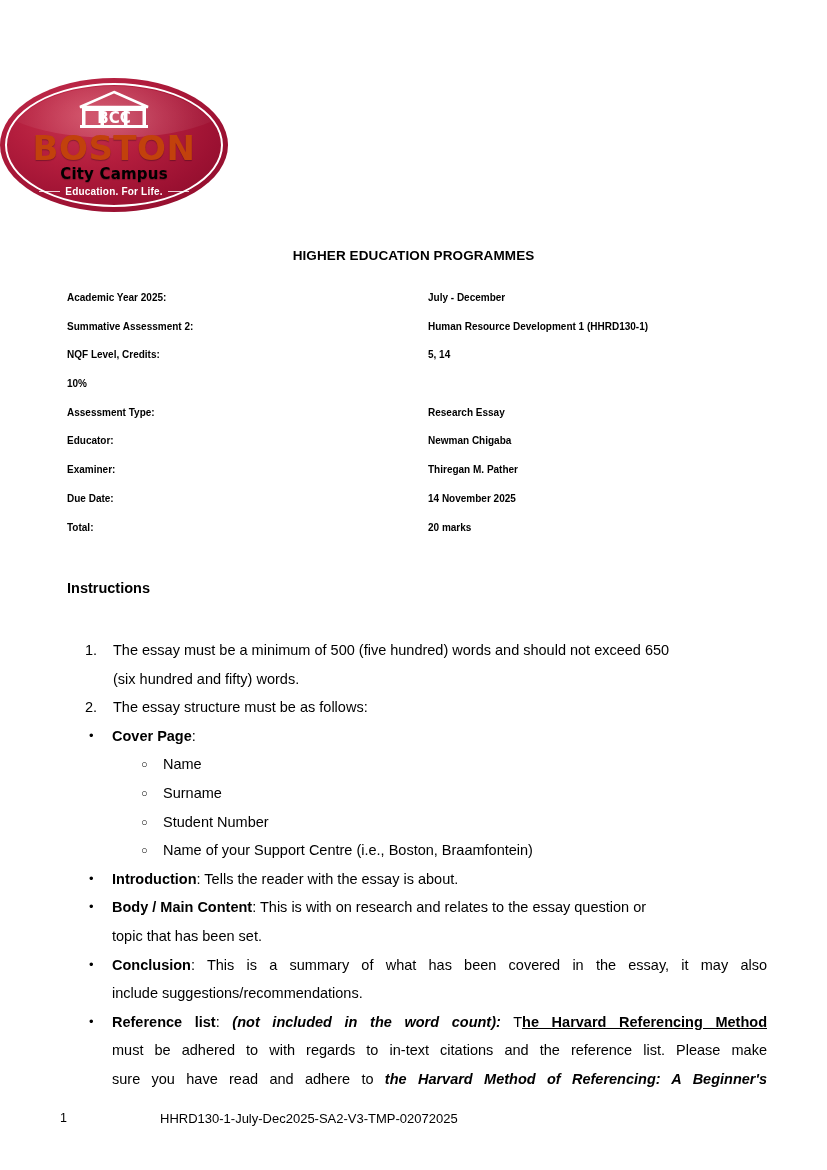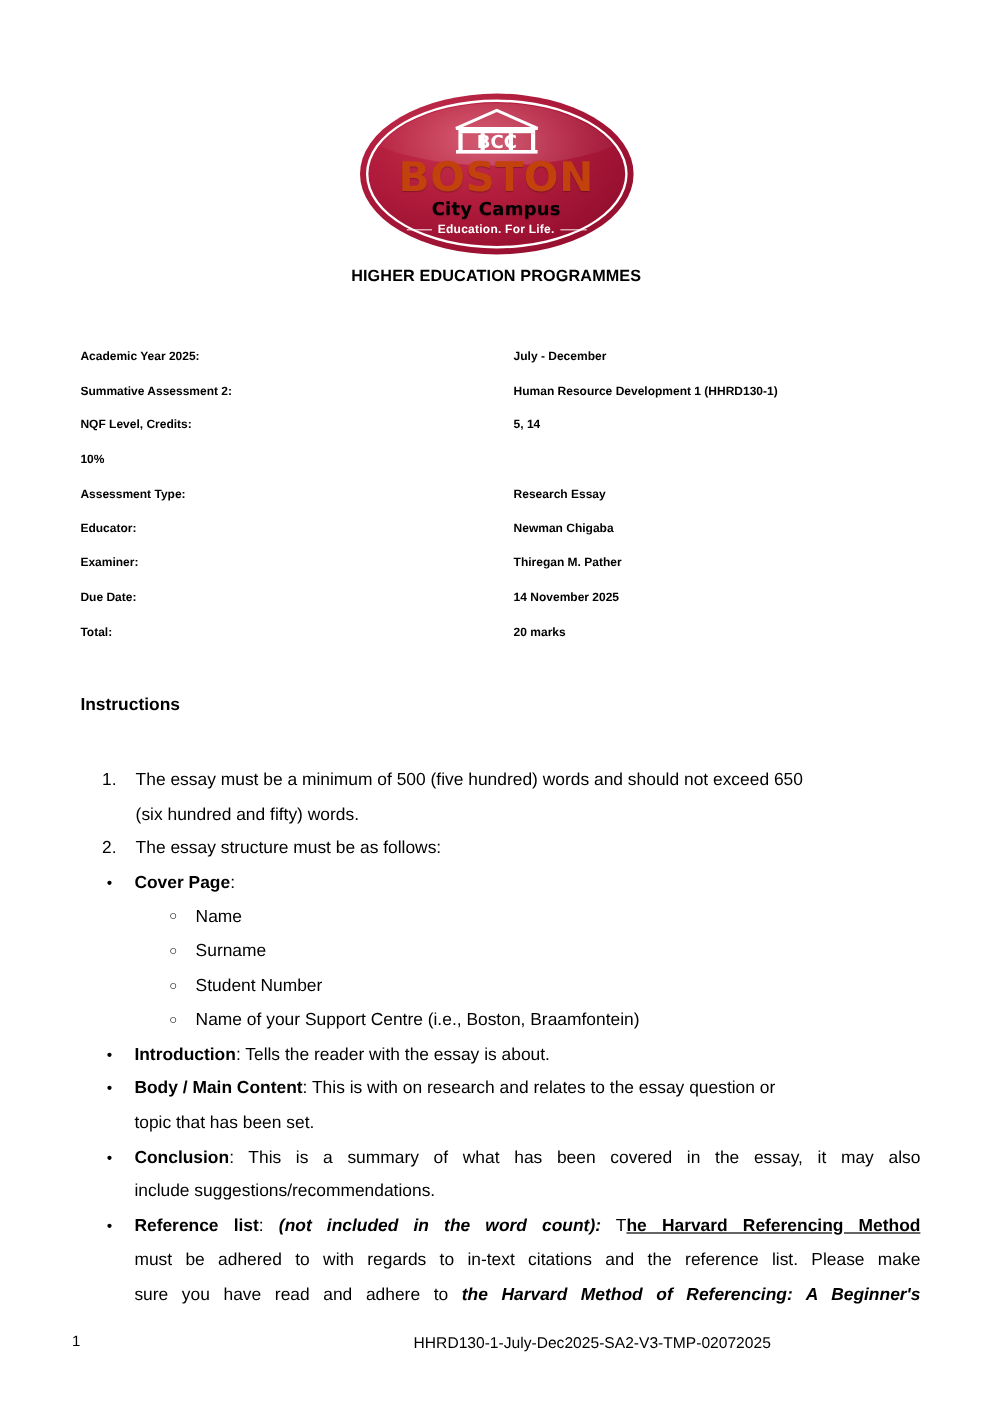--- a/index.html
+++ b/index.html
@@ -23,21 +23,21 @@
     box-sizing: border-box;
   }
 
   
   .logo-wrap {
     position: absolute;
     left: 0;
     top: 78px;
     width: 827px;
     display: flex;
-    justify-content: center;
+    justify-content: flex-start;
   }
   .logo {
     position: relative;
     width: 228px;
     height: 134px;
   }
   .logo-outer {
     position: absolute;
     inset: 0;
     border-radius: 50%;
@@ -127,21 +127,21 @@
     font-weight: 700;
     font-size: 10px;
     letter-spacing: 0.2px;
     white-space: nowrap;
   }
 
   
   .doc-title {
     position: absolute;
     left: 0;
-    top: 222px;
+    top: 248px;
     width: 827px;
     text-align: center;
     font-size: 13.5px;
     font-weight: 700;
     letter-spacing: 0.1px;
   }
 
   
   .details {
     position: absolute;
@@ -232,21 +232,20 @@
     position: absolute;
     left: 60px;
     top: 0;
     font-size: 12.5px;
   }
   .footer-code {
     position: absolute;
     left: 0;
     top: 0;
     width: 827px;
-    text-align: center;
     padding-left: 160px;
     box-sizing: border-box;
     font-size: 13px;
   }
 </style>
 </head>
 <body>
 
 <div class="page">
 

